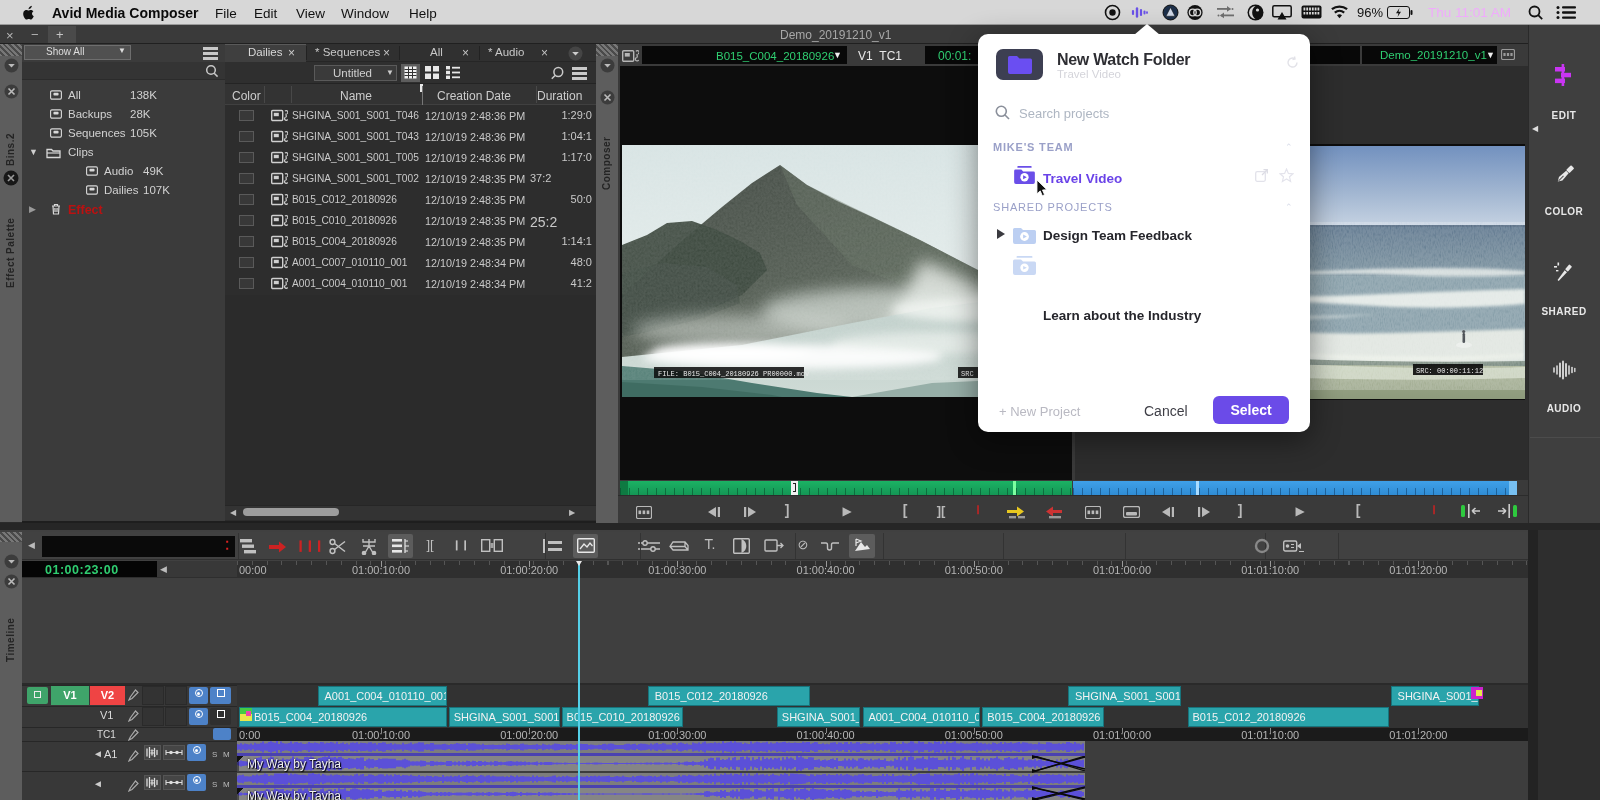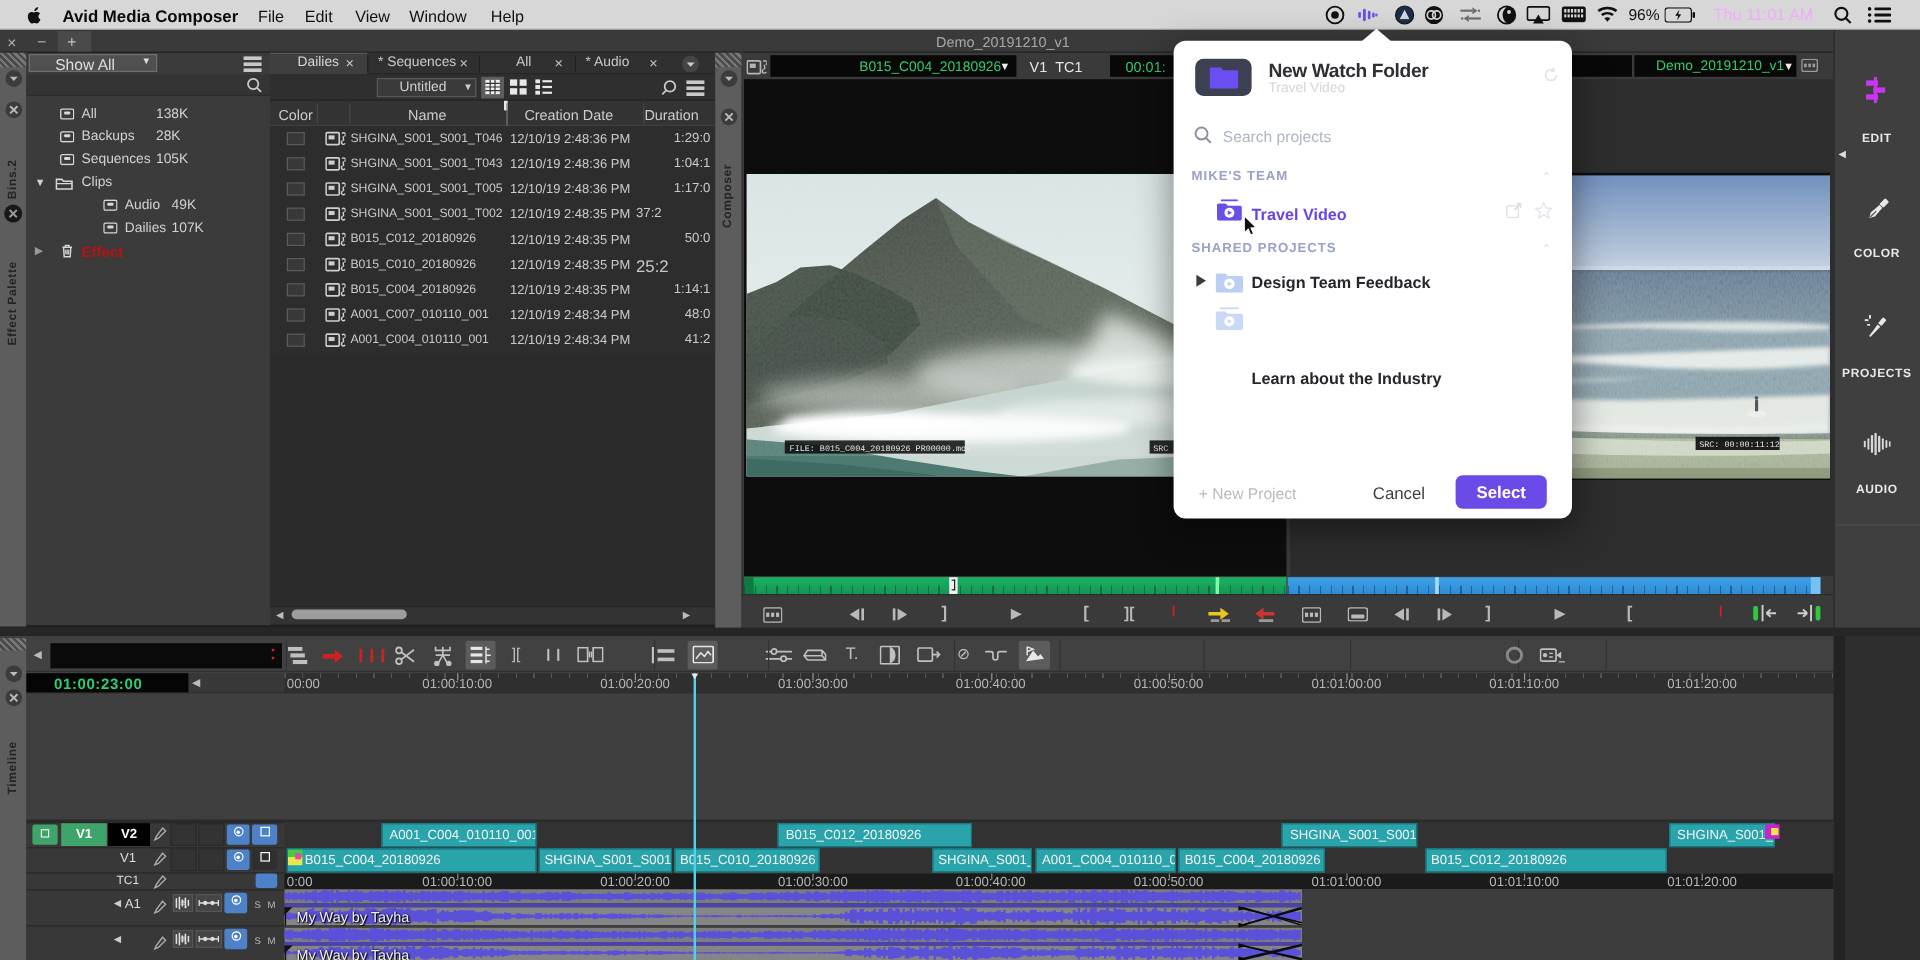--- a/index.html
+++ b/index.html
@@ -124,21 +124,21 @@
     <path d="M4.5 4.5 L10.5 10.5 M10.5 4.5 L4.5 10.5" stroke="#bbb" stroke-width="1.6"></path>
   </svg>
 <div class="vtext" style="left:5px;top:106px;height:60px;">Bins.2</div>
 <svg class="a" style="left:3px;top:170px" width="16" height="16" viewBox="0 0 16 16">
     <circle cx="8" cy="8" r="7.5" fill="#181818"></circle>
     <path d="M5 5 L11 11 M11 5 L5 11" stroke="#999" stroke-width="1.6"></path>
   </svg>
 <div class="vtext" style="left:5px;top:192px;height:96px;">Effect Palette</div>
 <div class="a" style="left:22px;top:44px;width:203px;height:478px;background:#3b3b3b;"></div>
 <div class="a" style="left:24px;top:45px;width:107px;height:15px;background:#505050;border:1px solid #6e6e6e;"></div>
-<div class="tx" style="left:46px;top:46px;font-size:13px;color:#dedede;">Show All</div>
+<div class="tx" style="left:46px;top:46px;font-size:10px;color:#dedede;">Show All</div>
 <div class="tx" style="left:118px;top:46px;font-size:8px;color:#ddd;">▼</div>
 <div class="a" style="left:203px;top:47px;width:15px;height:3px;background:#c9c9c9;box-shadow:0 5px 0 #c9c9c9,0 10px 0 #c9c9c9;"></div>
 <div class="a" style="left:22px;top:62px;width:203px;height:18px;background:#343434;border-bottom:1px solid #2b2b2b;"></div>
 <svg class="a" style="left:205px;top:64px" width="14" height="14" viewBox="0 0 14 14">
     <circle cx="6" cy="6" r="4.3" fill="none" stroke="#c9c9c9" stroke-width="1.5"></circle>
     <path d="M9.2 9.2 L12.6 12.6" stroke="#c9c9c9" stroke-width="1.5"></path>
   </svg>
 <svg class="a" style="left:50px;top:90px" width="12" height="10" viewBox="0 0 14 11">
     <rect x="0.7" y="0.7" width="12.6" height="9.6" rx="1.5" fill="none" stroke="#d8d8d8" stroke-width="1.3"></rect>
     <rect x="4" y="3" width="6" height="3" rx="1" fill="#d8d8d8"></rect>
@@ -563,21 +563,21 @@
     <g transform="rotate(40 11 11)">
       <rect x="9.4" y="1" width="3.8" height="6.5" rx="0.8" fill="#e8e8e8"></rect>
       <path d="M9.8 8.5 L12.8 8.5 L12 20.5 L10.6 20.5 Z" fill="#e8e8e8"></path>
     </g>
     <g fill="#e8e8e8">
       <rect x="1" y="4" width="3" height="1.6"></rect>
       <rect x="4.5" y="0.5" width="1.6" height="3"></rect>
       <rect x="3" y="8" width="2.4" height="1.4"></rect>
     </g>
   </svg>
-<div class="tx" style="left:1528px;top:306px;width:72px;text-align:center;font-size:10px;font-weight:bold;color:#e8e8e8;letter-spacing:0.5px;">PROJECTS</div>
+<div class="tx" style="left:1528px;top:306px;width:72px;text-align:center;font-size:10px;font-weight:bold;color:#e8e8e8;letter-spacing:0.5px;">SHARED</div>
 <svg class="a" style="left:1552px;top:360px" width="24" height="20" viewBox="0 0 24 20">
     <g stroke="#d8d8d8" fill="none" stroke-linecap="round">
       <path d="M2 8 L2 12" stroke-width="1.6"></path>
       <path d="M5 6 L5 14" stroke-width="1.6"></path>
       <path d="M8 3.5 L8 16.5" stroke-width="1.9"></path>
       <path d="M11 1.5 L11 18.5" stroke-width="1.9"></path>
       <path d="M14 4 L14 16" stroke-width="1.9"></path>
       <path d="M17 6 L17 14" stroke-width="1.6"></path>
       <path d="M20 7.5 L20 12.5" stroke-width="1.6"></path>
       <path d="M22.8 8.5 L22.8 11.5" stroke-width="1.4"></path>
@@ -739,21 +739,21 @@
 <div class="a" style="left:22px;top:705.5px;width:215px;height:1px;background:#272727;"></div>
 <div class="a" style="left:22px;top:727px;width:215px;height:1px;background:#272727;"></div>
 <div class="a" style="left:22px;top:741px;width:215px;height:1px;background:#272727;"></div>
 <div class="a" style="left:22px;top:771px;width:215px;height:1px;background:#272727;"></div>
 <div class="a" style="left:27px;top:687px;width:21px;height:17px;background:#3fa46a;border-radius:2px;">
     <div style="margin:4px auto;width:7px;height:7px;border:1.5px solid #eee;"></div>
   </div>
 <div class="a" style="left:51px;top:686px;width:38px;height:19px;background:#3fa46a;">
     <div style="text-align:center;font-size:11px;font-weight:bold;color:#fff;padding-top:3px;">V1</div>
   </div>
-<div class="a" style="left:90px;top:686px;width:35px;height:19px;background:#000000;">
+<div class="a" style="left:90px;top:686px;width:35px;height:19px;background:#ef4444;">
     <div style="text-align:center;font-size:11px;font-weight:bold;color:#fff;padding-top:3px;">V2</div>
   </div>
 <svg class="a" style="left:128px;top:689px" width="11" height="12" viewBox="0 0 11 12">
     <path d="M7.5 1 L10 3.5 L4 9.5 L1 10.8 L2.3 8 Z" fill="none" stroke="#aaa" stroke-width="1.2"></path>
   </svg>
 <svg class="a" style="left:128px;top:710px" width="11" height="12" viewBox="0 0 11 12">
     <path d="M7.5 1 L10 3.5 L4 9.5 L1 10.8 L2.3 8 Z" fill="none" stroke="#aaa" stroke-width="1.2"></path>
   </svg>
 <svg class="a" style="left:128px;top:729px" width="11" height="12" viewBox="0 0 11 12">
     <path d="M7.5 1 L10 3.5 L4 9.5 L1 10.8 L2.3 8 Z" fill="none" stroke="#aaa" stroke-width="1.2"></path>
@@ -954,21 +954,21 @@
     <path d="M10 10.4 L14 12.5 L10 14.6 Z" fill="#6a4ee8"></path>
   </svg>
 <div class="tx" style="left:1043px;top:171px;font-size:13.5px;font-weight:bold;color:#6a43e8;z-index:60;">Travel Video</div>
 <svg class="a" style="left:1255px;top:169px;z-index:60" width="13" height="13" viewBox="0 0 13 13">
     <rect x="0.7" y="2.7" width="9.6" height="9.6" rx="1.5" fill="none" stroke="#e2e2ea" stroke-width="1.3"></rect>
     <path d="M7 6 L12 1 M8.5 0.7 L12.3 0.7 L12.3 4.5" fill="none" stroke="#dcdce4" stroke-width="1.3"></path>
   </svg>
 <svg class="a" style="left:1279px;top:168px;z-index:60" width="15" height="15" viewBox="0 0 15 15">
     <path d="M7.5 1 L9.4 5.4 L14 5.8 L10.5 8.8 L11.6 13.4 L7.5 11 L3.4 13.4 L4.5 8.8 L1 5.8 L5.6 5.4 Z" fill="none" stroke="#e4e4ec" stroke-width="1.2"></path>
   </svg>
-<div class="tx" style="left:993px;top:201px;font-size:11px;font-weight:bold;color:#9aa0c8;letter-spacing:0.8px;z-index:60;">SHARED PROJECTS</div>
+<div class="tx" style="left:993px;top:201px;font-size:11px;font-weight:normal;color:#9aa0c8;letter-spacing:0.8px;z-index:60;">SHARED PROJECTS</div>
 <div class="tx" style="left:1285px;top:202px;font-size:9px;color:#d8dce8;z-index:60;">⌃</div>
 <div class="a" style="left:997px;top:229px;width:0;height:0;border-left:8px solid #3a3a40;border-top:5px solid transparent;border-bottom:5px solid transparent;z-index:60;"></div>
 <svg class="a" style="left:1013px;top:225px;z-index:60" width="23" height="19" viewBox="0 0 23 19">
     <path d="M1.5 3 L8 3 L10 5 L21.5 5 Q23 5 23 6.5 L23 17 Q23 19 21 19 L2 19 Q0 19 0 17 L0 4.5 Q0 3 1.5 3 Z" fill="#bccff2"></path>
     <circle cx="11.5" cy="11.5" r="4.4" fill="#fff"></circle>
     <path d="M10.1 9.6 L13.9 11.5 L10.1 13.4 Z" fill="#bccff2"></path>
   </svg>
 <div class="tx" style="left:1043px;top:228px;font-size:13.5px;font-weight:bold;color:#26262c;z-index:60;">Design Team Feedback</div>
 <svg class="a" style="left:1013px;top:256px;z-index:60" width="23" height="19" viewBox="0 0 23 19">
     <rect x="3.5" y="0" width="16" height="1.8" rx="0.9" fill="#c9d8f4"></rect>

